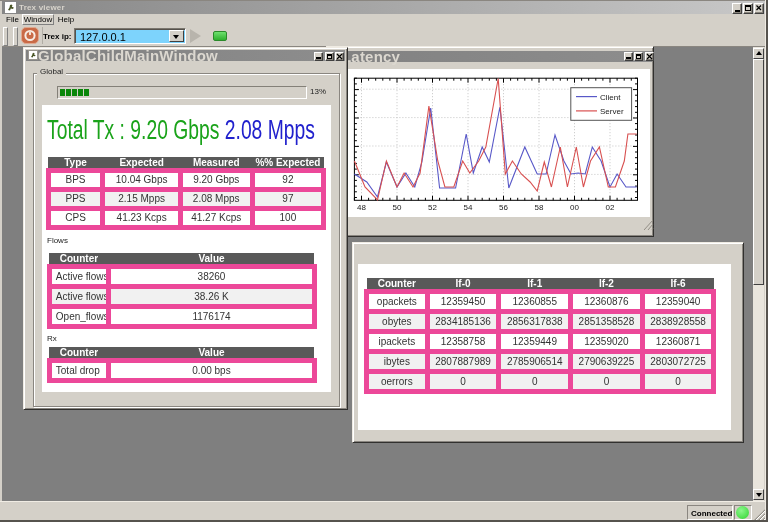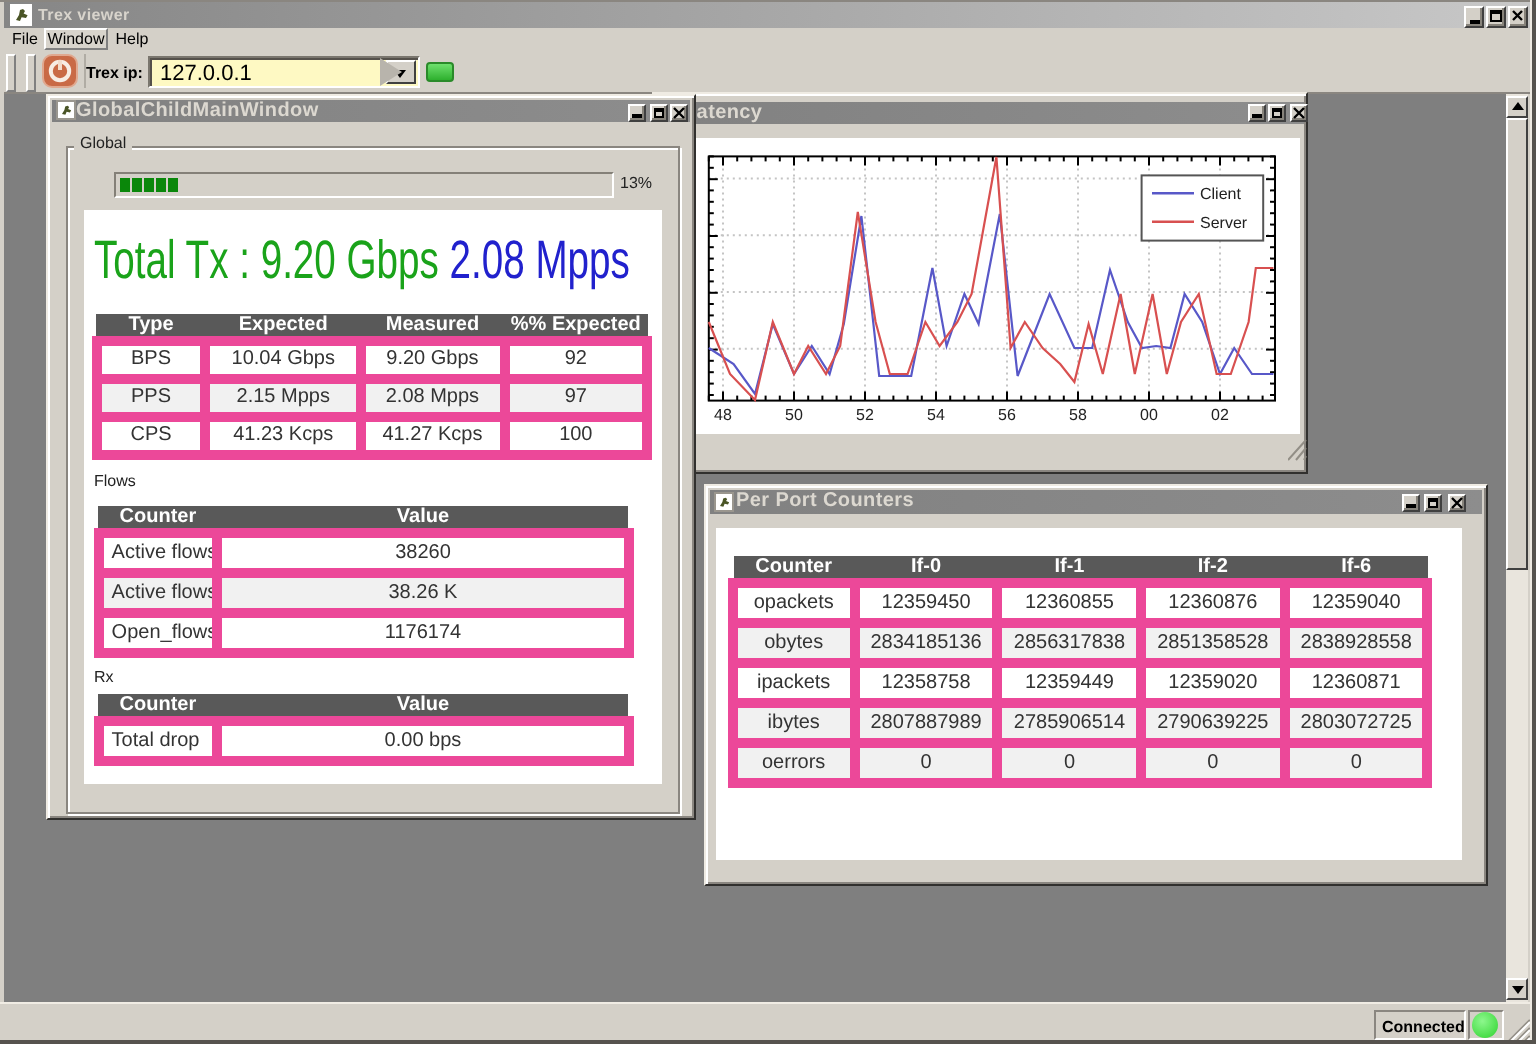--- a/index.html
+++ b/index.html
@@ -14,21 +14,21 @@
 .mitem{position:absolute;top:0;height:11px;line-height:11px;font-size:8px;text-align:center;}
 #toolbar{left:2px;top:25px;width:764px;height:21px;background:#d4d0c8;border-bottom:1px solid #8a8680;}
 .grip{position:absolute;top:2px;width:3px;height:17px;border:1px solid;border-color:#fff #808080 #808080 #fff;}
 #mdi{left:2px;top:47px;width:751px;height:454px;background:#7f7f7f;
   }
 
 .win{position:absolute;background:#d4d0c8;
   border:1px solid;border-color:#efebe3 #31302e #31302e #efebe3;
   box-shadow:inset 1px 1px 0 #fff, inset -1px -1px 0 #8a8680;box-sizing:border-box;}
 .wtitle{position:absolute;background:linear-gradient(90deg,#818181,#8d8d8d);}
-.wtext{position:absolute;left:12px;top:0;font-weight:bold;font-size:10px;letter-spacing:0.2px;color:#dcd8d0;line-height:11px;white-space:nowrap;}
+.wtext{position:absolute;left:12px;top:0;font-weight:bold;font-size:15px;letter-spacing:0.2px;color:#dcd8d0;line-height:11px;white-space:nowrap;}
 .wbtn{position:absolute;width:9px;height:9px;background:#d4d0c8;
   border:1px solid;border-color:#fff #404040 #404040 #fff;box-shadow:inset -1px -1px 0 #87837b;box-sizing:border-box;}
 .wicon{position:absolute;width:10px;height:10px;background:#fff;border:1px solid #9a968e;box-sizing:border-box;}
 
 table.grid{position:absolute;border-collapse:collapse;table-layout:fixed;font-size:10px;color:#333;background:#fff;}
 table.grid th{background:#595959;color:#fff;font-weight:bold;font-size:10px;padding:0;text-align:center;}
 table.grid td{border:5px solid #ec4899;padding:0;text-align:center;overflow:hidden;white-space:nowrap;}
 table.grid tr.alt td{background:#f1f1f1;}
 .lbl{position:absolute;font-size:8px;color:#222;}
 
@@ -64,21 +64,21 @@
 <div id="toolbar" class="abs">
   <div class="grip" style="left:1px"></div>
   <div class="grip" style="left:11px"></div>
   <svg class="abs" style="left:19px;top:2px" width="18" height="17" viewBox="0 0 18 17">
     <rect x="0.5" y="0.5" width="17" height="16" rx="4.5" fill="#c96a46" stroke="#e0a88f" stroke-width="1"></rect>
     <circle cx="9" cy="8.5" r="4.6" fill="none" stroke="#f7ece4" stroke-width="2"></circle>
     <rect x="8" y="3" width="2" height="5" fill="#f3dccc"></rect>
   </svg>
   <div class="abs" style="left:40px;top:2px;width:1px;height:17px;background:#b0aca4"></div>
   <span class="abs" style="left:41px;top:7px;font-weight:bold;font-size:8px">Trex ip:</span>
-  <div class="abs" style="left:72px;top:3px;width:136px;height:16px;background:#fef9c3;border:1px solid;border-color:#7a766e #fff #fff #7a766e;box-shadow:inset 1px 1px 0 #55514b;box-sizing:border-box;">
+  <div class="abs" style="left:72px;top:3px;width:112px;height:16px;background:#7dd3fc;border:1px solid;border-color:#7a766e #fff #fff #7a766e;box-shadow:inset 1px 1px 0 #55514b;box-sizing:border-box;">
     <span style="position:absolute;left:5px;top:2px;font-size:11px">127.0.0.1</span>
     <div style="position:absolute;right:1px;top:1px;width:15px;height:12px;background:#d4d0c8;border:1px solid;border-color:#fff #404040 #404040 #fff;box-sizing:border-box;">
       <div style="position:absolute;left:3px;top:4px;width:0;height:0;border:3.5px solid transparent;border-top:4px solid #000;border-bottom:none;"></div>
     </div>
   </div>
   <div class="abs" style="left:188px;top:4px;width:0;height:0;border-top:7px solid transparent;border-bottom:7px solid transparent;border-left:11px solid #b8b4ac;"></div>
   <div class="abs" style="left:211px;top:6px;width:14px;height:10px;background:linear-gradient(#6ee06e,#2eb02e);border:1px solid #2a8a2a;border-radius:2px;box-sizing:border-box;"></div>
 </div>
 
 <div id="mdi" class="abs"></div>
@@ -379,39 +379,20 @@
         </tr>
     <tr style="height:20px">
           <td style="text-align:left;padding-left:4px">Total drop</td>
           <td>0.00 bps</td>
         </tr>
   </tbody>
     </table>
 </div>
 
 <div class="win" style="left:352px;top:242px;width:392px;height:201px;">
-  <div class="wtitle" style="left:2px;top:2px;width:386px;height:12px;">
-    <div class="wicon" style="left:2px;top:1px">
-        <svg width="8" height="8" viewBox="0 0 10 10" style="position:absolute;left:0;top:0">
-          <path d="M2.5,7.5 L4,5 L4.5,2.8 L6,2.3 L7,3.2 L6.3,4.4 L8.2,5.2 L7.5,6.5 L5.4,6.1 L4.6,8 Z" fill="#4a5526"></path>
-        </svg>
-      </div>
-    <span class="wtext" style="left:13px;line-height:12px">Per Port Counters</span>
-    <div class="wbtn" style="left:345.7px;top:2px">
-        <div style="position:absolute;left:1px;bottom:1px;width:5px;height:2px;background:#000"></div>
-      </div>
-    <div class="wbtn" style="left:357px;top:2px">
-        <div style="position:absolute;left:1px;top:1px;width:5px;height:5px;border:1px solid #000;border-top-width:2px;box-sizing:border-box"></div>
-      </div>
-    <div class="wbtn" style="left:368.5px;top:2px">
-        <svg width="7" height="7" viewBox="0 0 7 7" style="position:absolute;left:0;top:0">
-          <path d="M1,1 L6,6 M6,1 L1,6" stroke="#000" stroke-width="1.2" fill="none"></path>
-        </svg>
-      </div>
-  </div>
   <div class="abs" style="left:5px;top:21px;width:373px;height:166px;background:#fff;"></div>
   <table class="grid" style="left:11px;top:35px;width:347.5px;">
     <colgroup>
         <col style="width:60.7px">
         <col style="width:71.7px">
         <col style="width:71.7px">
         <col style="width:71.7px">
         <col style="width:71.7px">
       </colgroup>
     <tbody>

